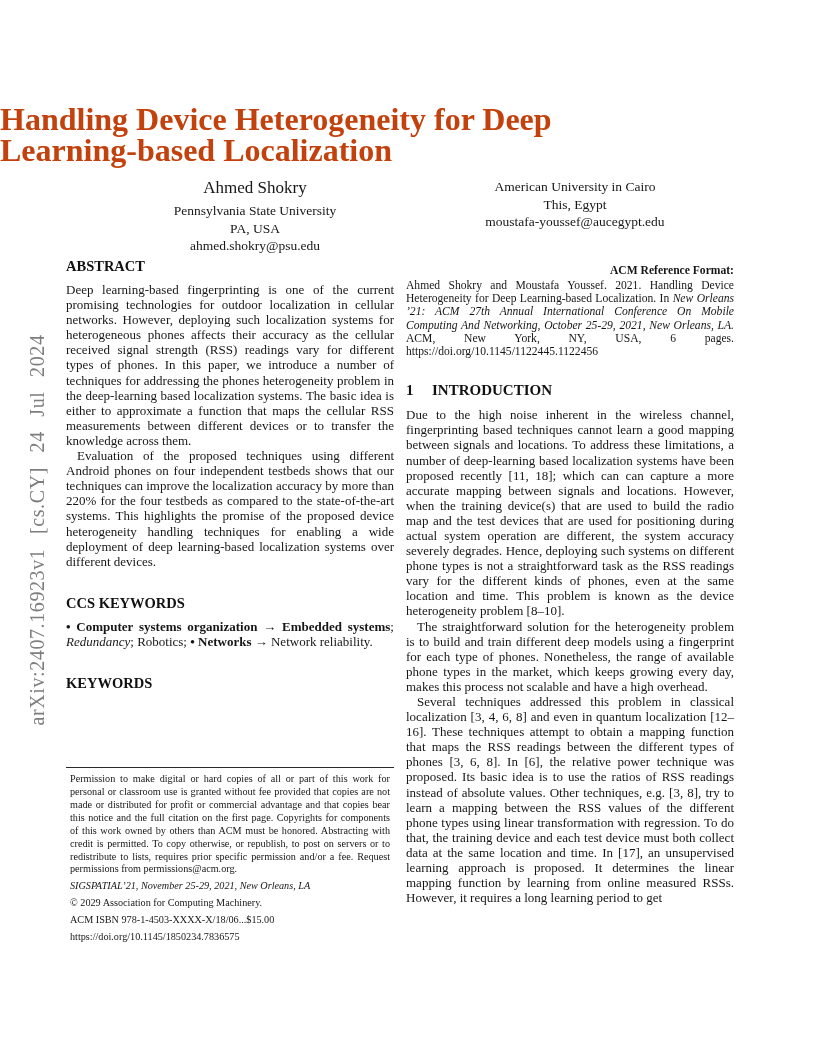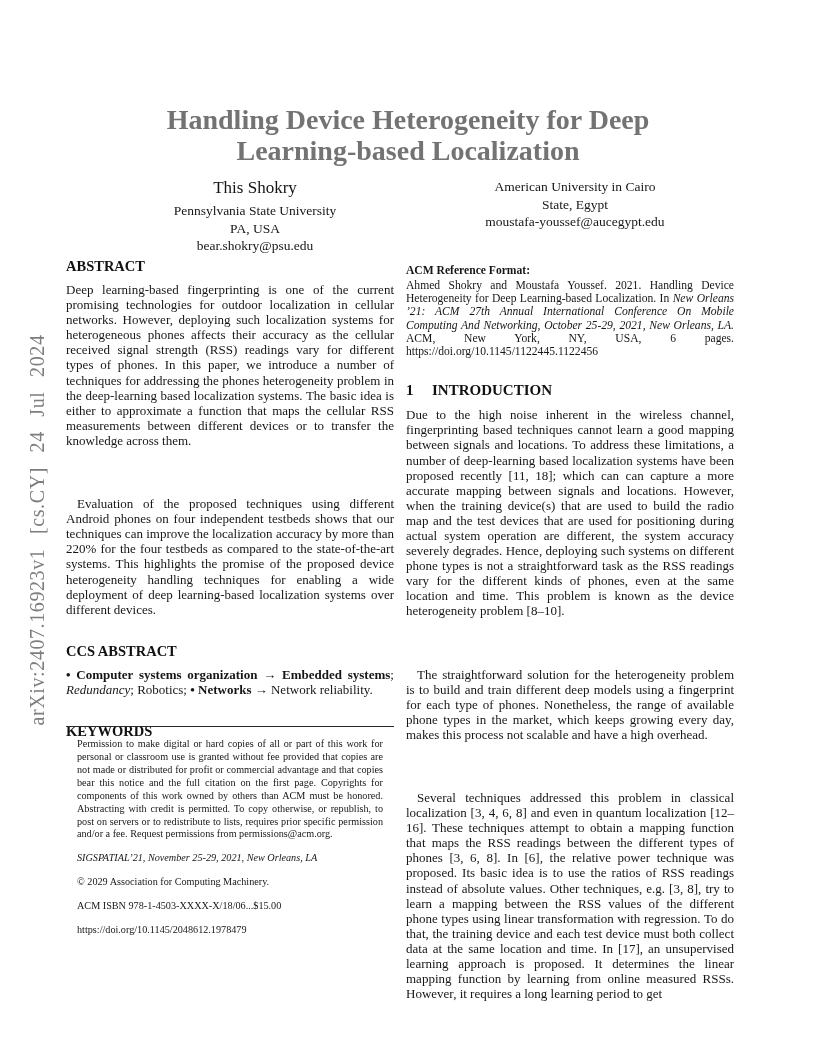--- a/index.html
+++ b/index.html
@@ -25,26 +25,26 @@
     font-size: 20px;
     letter-spacing: 0.6px;
     word-spacing: 9px;
     color: #7e7e7e;
   }
 
   
   .title {
     position: absolute;
     left: 0; top: 104px; width: 816px;
-    text-align: center;
+    text-align: left;
     font-weight: bold;
-    font-size: 28px;
+    font-size: 32px;
     line-height: 31px;
     white-space: pre-line;
-    color: #737373;
+    color: #c2410c;
   }
   .authors {
     position: absolute;
     left: 95px; top: 178px; width: 640px;
     display: flex;
   }
   .author-block { flex: 1; text-align: center; }
   .author-name { font-size: 17px; margin-bottom: 4px; }
   .author-line { font-size: 13.5px; line-height: 17.5px; }
 
@@ -67,21 +67,21 @@
   .sec-heading.spaced { margin-top: 26px; }
 
   .body-text {
     font-size: 13px;
     line-height: 15.1px;
     text-align: justify;
     margin: 0;
     hyphens: auto;
     -webkit-hyphens: auto;
   }
-  .body-text.indent { text-indent: 11px; margin-top: 48px; }
+  .body-text.indent { text-indent: 11px; }
 
   .num-heading {
     display: flex;
     font-weight: bold;
     font-size: 15px;
     margin: 24px 0 8px 0;
     color: #111;
   }
   .num-heading .sec-num { width: 26px; }
 
@@ -91,79 +91,80 @@
     left: 0; bottom: 0; width: 328px;
     font-size: 10.2px;
     line-height: 12.9px;
   }
   .footnote-rule {
     border: none;
     border-top: 1px solid #2a2a2a;
     width: 328px;
     margin: 0 0 5px 0;
   }
-  .footnote p { margin: 11px; text-align: justify; }
+  .footnote p { margin: 4px; text-align: justify; }
   .footnote .venue { font-style: italic; }
 
   
   .acm-ref-heading {
     font-weight: bold;
     font-size: 11.6px;
     margin: 6px 0 2px 0;
+    text-align: right;
   }
   .acm-ref-text {
     font-size: 11.6px;
     line-height: 13.2px;
     text-align: justify;
     margin: 0;
   }
 </style>
 </head>
 <body>
 
 <div class="page">
 
   <div class="watermark">arXiv:2407.16923v1 [cs.CY] 24 Jul 2024</div>
 
   <div class="title">Handling Device Heterogeneity for Deep
 Learning-based Localization</div>
 
   <div class="authors">
     <div class="author-block">
-      <div class="author-name">This Shokry</div>
+      <div class="author-name">Ahmed Shokry</div>
       <div class="author-line">Pennsylvania State University</div>
       <div class="author-line">PA, USA</div>
-      <div class="author-line">bear.shokry@psu.edu</div>
+      <div class="author-line">ahmed.shokry@psu.edu</div>
     </div>
     <div class="author-block">
       <div class="author-line">American University in Cairo</div>
-      <div class="author-line">State, Egypt</div>
+      <div class="author-line">This, Egypt</div>
       <div class="author-line">moustafa-youssef@aucegypt.edu</div>
     </div>
   </div>
 
   <div class="columns">
 
     <div class="col">
       <h2 class="sec-heading">ABSTRACT</h2>
       <p class="body-text">Deep learning-based fingerprinting is one of the current promising technologies for outdoor localization in cellular networks. However, deploying such localization systems for heterogeneous phones affects their accuracy as the cellular received signal strength (RSS) readings vary for different types of phones. In this paper, we introduce a number of techniques for addressing the phones heterogeneity problem in the deep-learning based localization systems. The basic idea is either to approximate a function that maps the cellular RSS measurements between different devices or to transfer the knowledge across them.</p>
       <p class="body-text indent">Evaluation of the proposed techniques using different Android phones on four independent testbeds shows that our techniques can improve the localization accuracy by more than 220% for the four testbeds as compared to the state-of-the-art systems. This highlights the promise of the proposed device heterogeneity handling techniques for enabling a wide deployment of deep learning-based localization systems over different devices.</p>
 
-      <h2 class="sec-heading spaced">CCS ABSTRACT</h2>
+      <h2 class="sec-heading spaced">CCS KEYWORDS</h2>
       <p class="body-text"><span style="font-weight: bold;">• </span><span style="font-weight: bold;">Computer systems organization</span><span> → </span><span style="font-weight: bold;">Embedded systems</span><span>; </span><span style="font-style: italic;">Redundancy</span><span>; Robotics; </span><span style="font-weight: bold;">• </span><span style="font-weight: bold;">Networks</span><span> → Network reliability.</span></p>
 
       <h2 class="sec-heading spaced">KEYWORDS</h2>
 
       <div class="footnote">
         <hr class="footnote-rule">
         <p>Permission to make digital or hard copies of all or part of this work for personal or classroom use is granted without fee provided that copies are not made or distributed for profit or commercial advantage and that copies bear this notice and the full citation on the first page. Copyrights for components of this work owned by others than ACM must be honored. Abstracting with credit is permitted. To copy otherwise, or republish, to post on servers or to redistribute to lists, requires prior specific permission and/or a fee. Request permissions from permissions@acm.org.</p>
         <p class="venue">SIGSPATIAL’21, November 25-29, 2021, New Orleans, LA</p>
         <p>© 2029 Association for Computing Machinery.</p>
         <p>ACM ISBN 978-1-4503-XXXX-X/18/06...$15.00</p>
-        <p>https://doi.org/10.1145/2048612.1978479</p>
+        <p>https://doi.org/10.1145/1850234.7836575</p>
       </div>
     </div>
 
     <div class="col">
       <div class="acm-ref-heading">ACM Reference Format:</div>
       <p class="acm-ref-text"><span>Ahmed Shokry and Moustafa Youssef. 2021. Handling Device Heterogeneity for Deep Learning-based Localization. In </span><span style="font-style: italic;">New Orleans ’21: ACM 27th Annual International Conference On Mobile Computing And Networking, October 25-29, 2021, New Orleans, LA.</span><span> ACM, New York, NY, USA, 6 pages. https://doi.org/10.1145/1122445.1122456</span></p>
 
       <div class="num-heading">
         <span class="sec-num">1</span>
         <span>INTRODUCTION</span>

